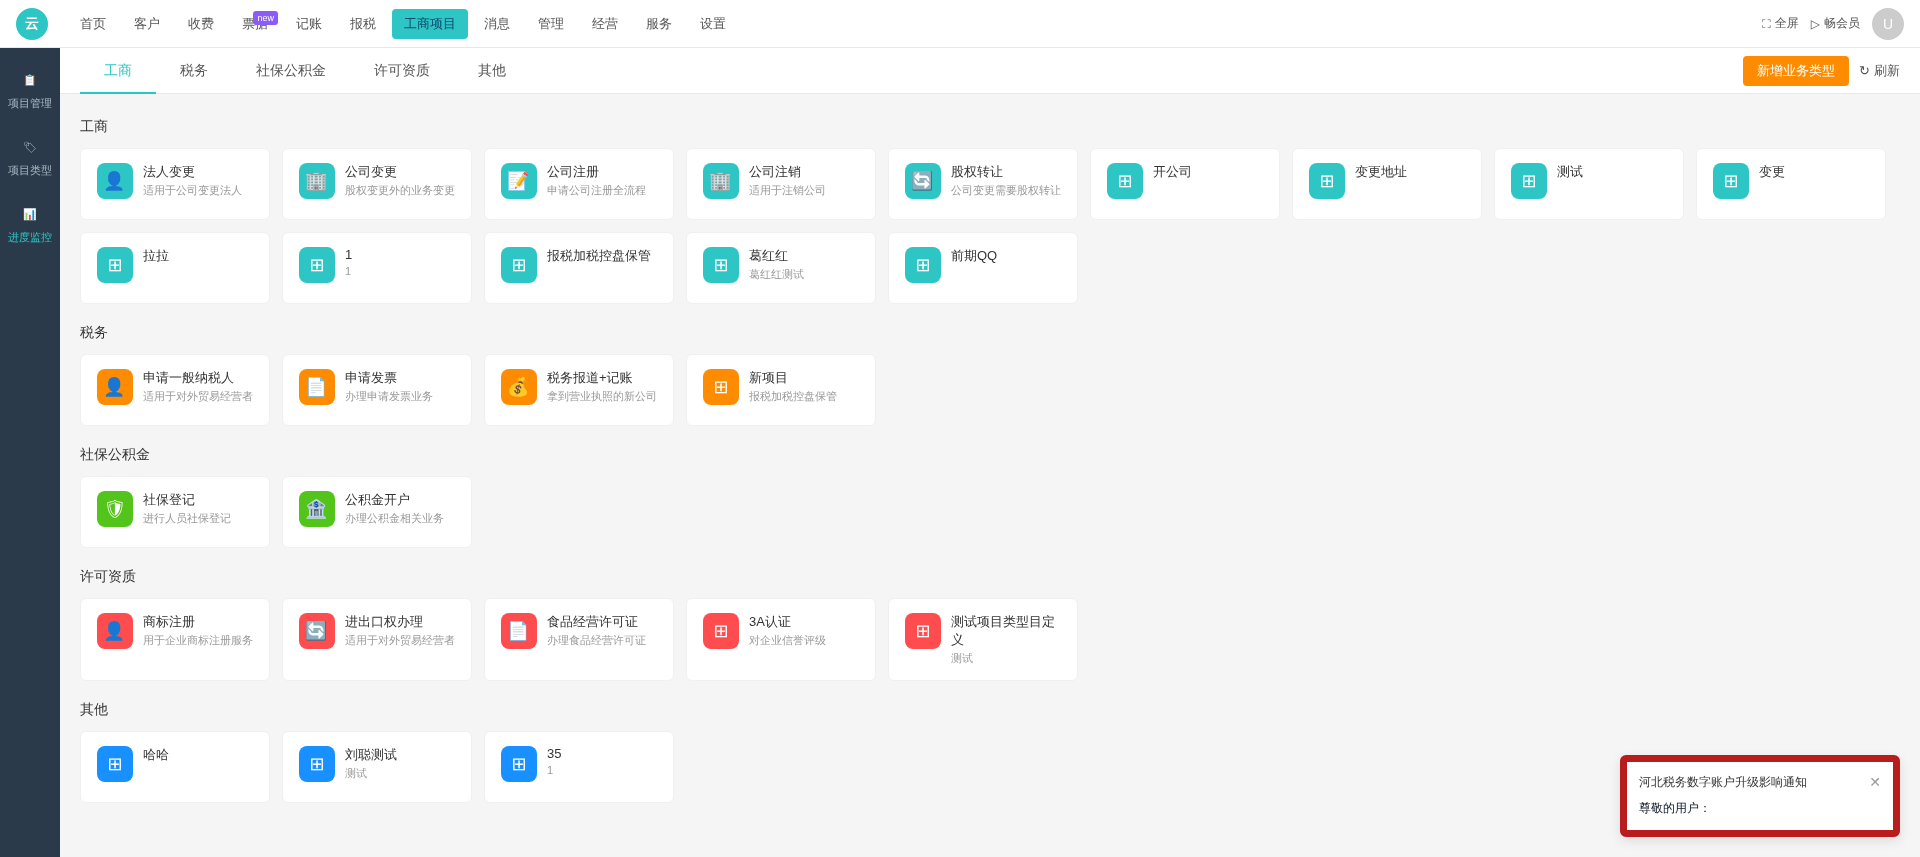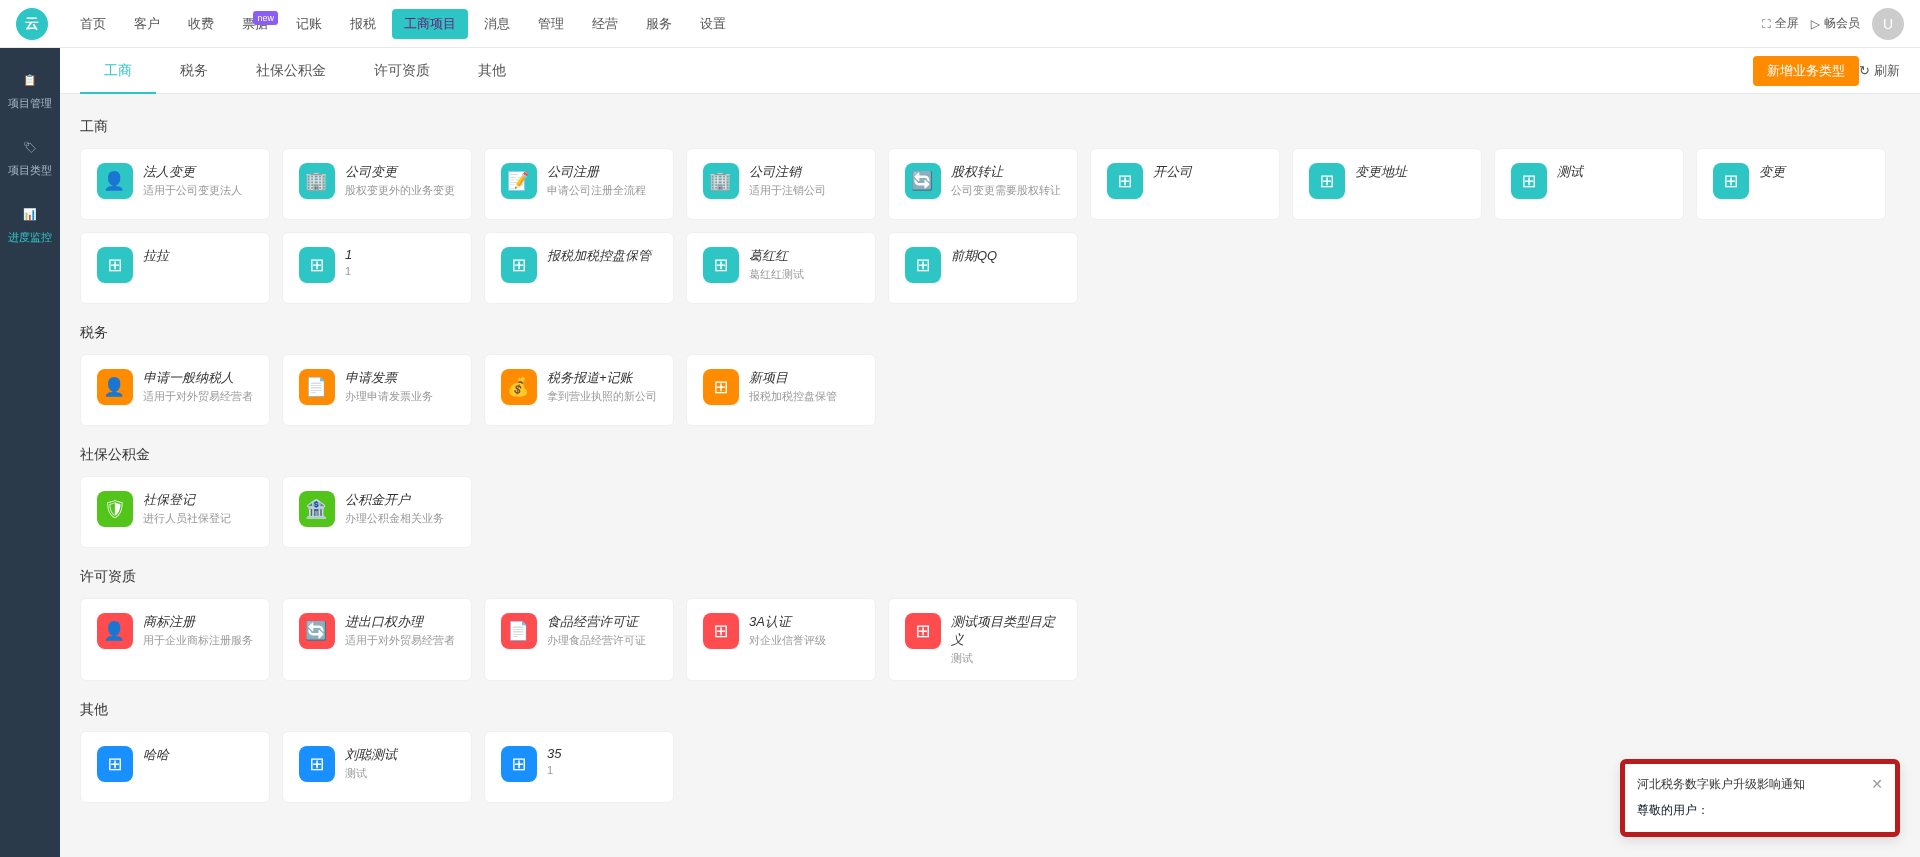--- a/index.html
+++ b/index.html
@@ -31,21 +31,21 @@
     .nav-item {
       padding: 6px 12px;
       cursor: pointer;
       border-radius: 4px;
       font-size: 13px;
       color: #555;
       position: relative;
     }
     .nav-item.active {
       background: #2ec5c5;
-      color: #701a75;
+      color: #0c4a6e;
       border-radius: 4px;
     }
     .nav-badge {
       position: absolute;
       top: 2px; right: 2px;
       background: #8b5cf6;
       color: white;
       font-size: 9px;
       padding: 0 4px;
       border-radius: 3px;
@@ -117,21 +117,21 @@
       font-size: 14px;
       color: #555;
       border-bottom: 2px solid transparent;
       margin-bottom: -1px;
     }
     .tab.active {
       color: #2ec5c5;
       border-bottom: 2px solid #2ec5c5;
     }
     .tab-actions {
-      display: flex; align-items: center; 
+      display: flex; align-items: center; gap: 10px;
     }
     .btn-new-type {
       background: #ff8c00;
       color: white;
       border: none;
       border-radius: 4px;
       padding: 6px 14px;
       font-size: 13px;
       cursor: pointer;
     }
@@ -176,30 +176,30 @@
       display: flex; align-items: center; justify-content: center;
       flex-shrink: 0;
       font-size: 18px;
     }
     .card-icon.teal { background: #2ec5c5; color: white; }
     .card-icon.orange { background: #ff8c00; color: white; }
     .card-icon.red { background: #ff4d4f; color: white; }
     .card-icon.blue { background: #1890ff; color: white; }
     .card-icon.green { background: #52c41a; color: white; }
     .card-text { flex: 1; }
-    .card-title { font-size: 13px; color: #333; font-weight: 500; margin-bottom: 2px; font-style: italic; }
+    .card-title { font-size: 13px; color: #333; font-weight: 500; margin-bottom: 2px; }
     .card-desc { font-size: 11px; color: #999; line-height: 1.4; }
 
     
     .notification-popup {
       position: fixed;
       bottom: 20px; right: 20px;
       width: 280px;
       background: #fff;
-      border: 5px solid #b91c1c;
+      border: 7px solid #b91c1c;
       border-radius: 6px;
       box-shadow: 0 4px 12px rgba(0,0,0,0.1);
       padding: 12px;
       font-size: 12px;
       z-index: 200;
     }
     .notification-header {
       display: flex; justify-content: space-between; align-items: center;
       margin-bottom: 8px;
     }

